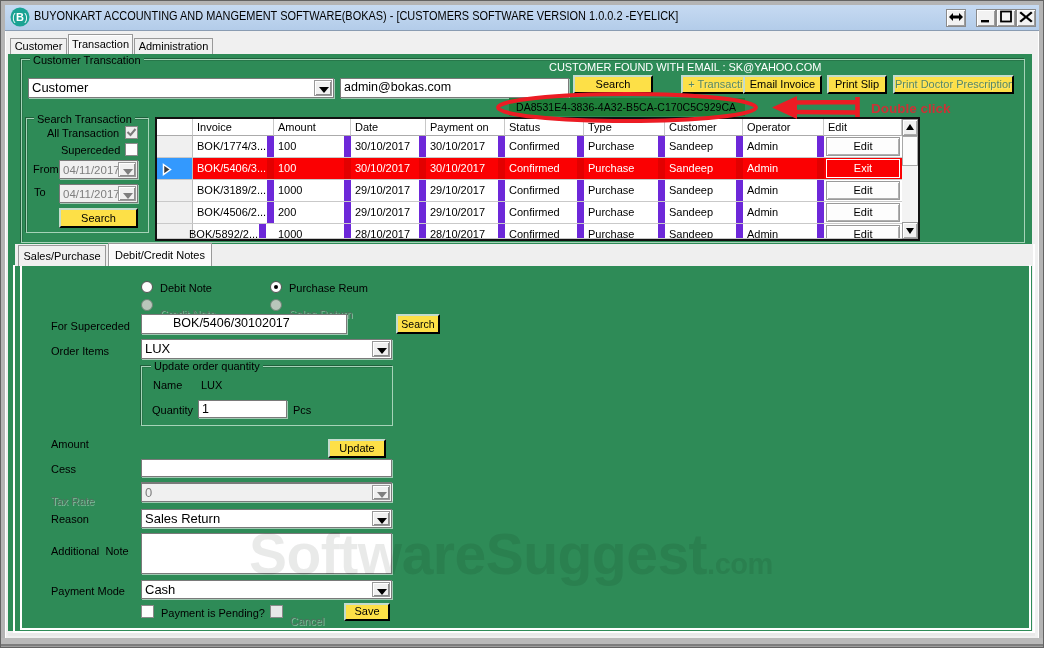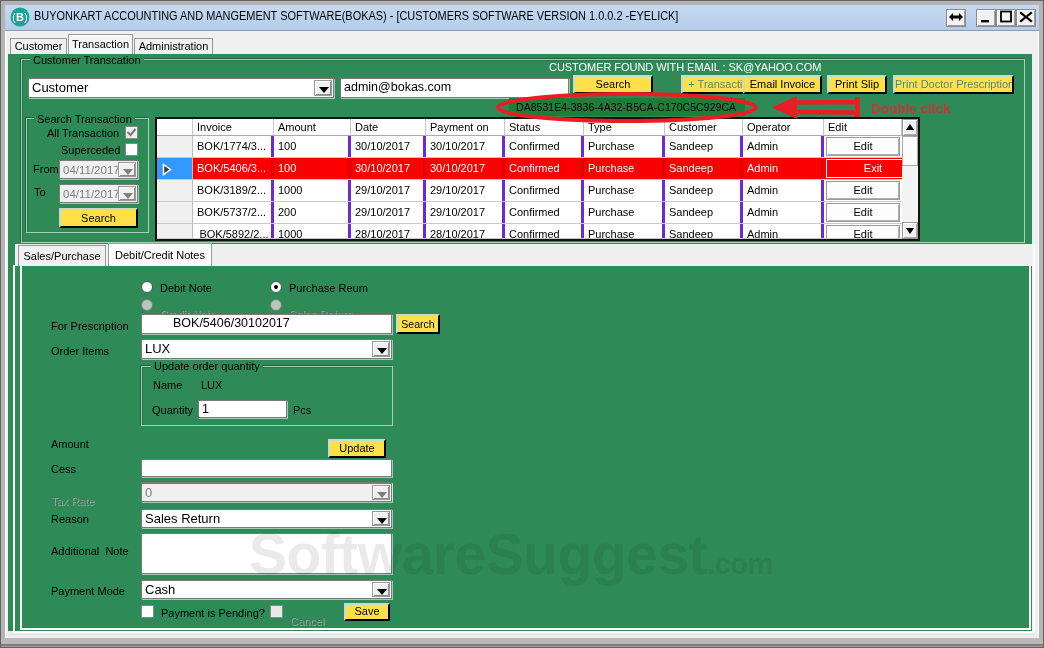--- a/index.html
+++ b/index.html
@@ -37,21 +37,21 @@
 
 .radio { position:absolute; width:12px; height:12px; border-radius:50%; background:#fdfdfd; border:1px solid #555; }
 .radio.sel:after { content:""; position:absolute; left:3px; top:3px; width:4px; height:4px; border-radius:50%; background:#000; }
 .radio.dis { background:#b9c6bb; border-color:#6f8376; }
 .dtext { color:#50705e; text-shadow:1px 1px 0 rgba(255,255,255,0.4);margin-top:8px; }
 
 .hdrcell { position:absolute; top:0; height:17px; border-right:1px solid #c8c8c8; border-bottom:1px solid #ababab; padding:2px 0 0 4px; background:#fff; }
 .cell { position:absolute; height:21px; padding:4px 0 0 4px; overflow:hidden; }
 .ebtn { position:absolute; background:#fdfdfd; border:1px solid #9a9a9a; box-shadow:inset 1px 1px 0 #fff,inset -1px -1px 0 #b0b0b0; text-align:center; padding-top:2px; }
 .row { border-bottom:1px solid #c9c9c9; overflow:hidden; }
-.row .cell { border-right:3px solid #6d28d9; height:100%; }
+.row .cell { border-right:7px solid #6d28d9; height:100%; }
 .selrow .cell { border-right-color:#e20000; }
 .selc { background:#f0f0f0; border-right:1px solid #bdbdbd !important; }
 </style>
 </head>
 <body>
 <div id="frame"></div>
 <div id="titlebar"></div>
 <div id="titleline"></div>
 <div id="client"></div>
 <div id="bottomedge"></div>
@@ -150,49 +150,49 @@
           <path d="M2.5 2.5 L9.5 7.5 L2.5 12.5 Z" fill="#3b3b3b" stroke="#fff" stroke-width="1.5"></path>
         </svg></div>
   <div class="cell" style="left:36px;width:81px;">BOK/5406/3...</div>
   <div class="cell" style="left:117px;width:77px;">100</div>
   <div class="cell" style="left:194px;width:75px;">30/10/2017</div>
   <div class="cell" style="left:269px;width:79px;">30/10/2017</div>
   <div class="cell" style="left:348px;width:79px;">Confirmed</div>
   <div class="cell" style="left:427px;width:81px;">Purchase</div>
   <div class="cell" style="left:508px;width:78px;">Sandeep</div>
   <div class="cell" style="left:586px;width:81px;">Admin</div>
-  <div class="ebtn" style="left:669px;top:1px;width:94px;height:19px;background:#fb0002;border-color:#fff;box-shadow:none;color:#fff;">Exit</div>
+  <div class="ebtn" style="left:669px;top:1px;width:74px;height:19px;background:#fb0002;border-color:#fff;box-shadow:none;color:#fff;">Exit</div>
  </div>
  <div class="row" style="position:absolute;left:0;top:61px;width:745px;height:22px;">
   <div class="cell selc" style="left:0;width:36px;"></div>
   <div class="cell" style="left:36px;width:81px;">BOK/3189/2...</div>
   <div class="cell" style="left:117px;width:77px;">1000</div>
   <div class="cell" style="left:194px;width:75px;">29/10/2017</div>
   <div class="cell" style="left:269px;width:79px;">29/10/2017</div>
   <div class="cell" style="left:348px;width:79px;">Confirmed</div>
   <div class="cell" style="left:427px;width:81px;">Purchase</div>
   <div class="cell" style="left:508px;width:78px;">Sandeep</div>
   <div class="cell" style="left:586px;width:81px;">Admin</div>
   <div class="ebtn" style="left:669px;top:1px;width:74px;height:19px;">Edit</div>
  </div>
  <div class="row" style="position:absolute;left:0;top:83px;width:745px;height:22px;">
   <div class="cell selc" style="left:0;width:36px;"></div>
-  <div class="cell" style="left:36px;width:81px;">BOK/5737/2...</div>
+  <div class="cell" style="left:36px;width:81px;">BOK/4506/2...</div>
   <div class="cell" style="left:117px;width:77px;">200</div>
   <div class="cell" style="left:194px;width:75px;">29/10/2017</div>
   <div class="cell" style="left:269px;width:79px;">29/10/2017</div>
   <div class="cell" style="left:348px;width:79px;">Confirmed</div>
   <div class="cell" style="left:427px;width:81px;">Purchase</div>
   <div class="cell" style="left:508px;width:78px;">Sandeep</div>
   <div class="cell" style="left:586px;width:81px;">Admin</div>
   <div class="ebtn" style="left:669px;top:1px;width:74px;height:19px;">Edit</div>
  </div>
  <div class="row" style="position:absolute;left:0;top:105px;width:745px;height:15px;">
   <div class="cell selc" style="left:0;width:36px;"></div>
-  <div class="cell" style="left:36px;width:81px;text-align:center;">BOK/5892/2...</div>
+  <div class="cell" style="left:28px;width:81px;">BOK/5892/2...</div>
   <div class="cell" style="left:117px;width:77px;">1000</div>
   <div class="cell" style="left:194px;width:75px;">28/10/2017</div>
   <div class="cell" style="left:269px;width:79px;">28/10/2017</div>
   <div class="cell" style="left:348px;width:79px;">Confirmed</div>
   <div class="cell" style="left:427px;width:81px;">Purchase</div>
   <div class="cell" style="left:508px;width:78px;">Sandeep</div>
   <div class="cell" style="left:586px;width:81px;">Admin</div>
   <div class="ebtn" style="left:669px;top:1px;width:74px;height:19px;">Edit</div>
  </div>
 
@@ -221,22 +221,22 @@
 
 <div class="radio" style="left:141px;top:281px;"></div>
 <div class="abs" style="left:160px;top:282px;">Debit Note</div>
 <div class="radio sel" style="left:270px;top:281px;"></div>
 <div class="abs" style="left:289px;top:282px;">Purchase Reum</div>
 <div class="radio dis" style="left:141px;top:299px;"></div>
 <div class="abs dtext" style="left:160px;top:300px;">Credit Note</div>
 <div class="radio dis" style="left:270px;top:299px;"></div>
 <div class="abs dtext" style="left:289px;top:300px;">Sales Return</div>
 
-<div class="abs" style="left:51px;top:320px;">For Prescription</div>
-<div class="tbox" style="left:141px;top:314px;width:251px;height:20px;padding-left:31px;">BOK/5406/30102017</div>
+<div class="abs" style="left:51px;top:320px;">For Superceded</div>
+<div class="tbox" style="left:141px;top:314px;width:206px;height:20px;padding-left:31px;">BOK/5406/30102017</div>
 <div class="gbtn" style="left:396px;top:314px;width:44px;height:20px;padding-top:2px;font-size:10.5px;">Search</div>
 
 <div class="abs" style="left:51px;top:345px;">Order Items</div>
 <div class="combo" style="left:141px;top:339px;width:251px;height:20px;">LUX<span class="carrow"></span></div>
 
 <div class="gbox" style="left:141px;top:366px;width:252px;height:60px;"></div>
 <div class="glabel" style="left:151px;top:360px;">Update order quantity</div>
 <div class="abs" style="left:153px;top:379px;text-align:center;">Name</div>
 <div class="abs" style="left:201px;top:379px;">LUX</div>
 <div class="abs" style="left:152px;top:404px;">Quantity</div>

